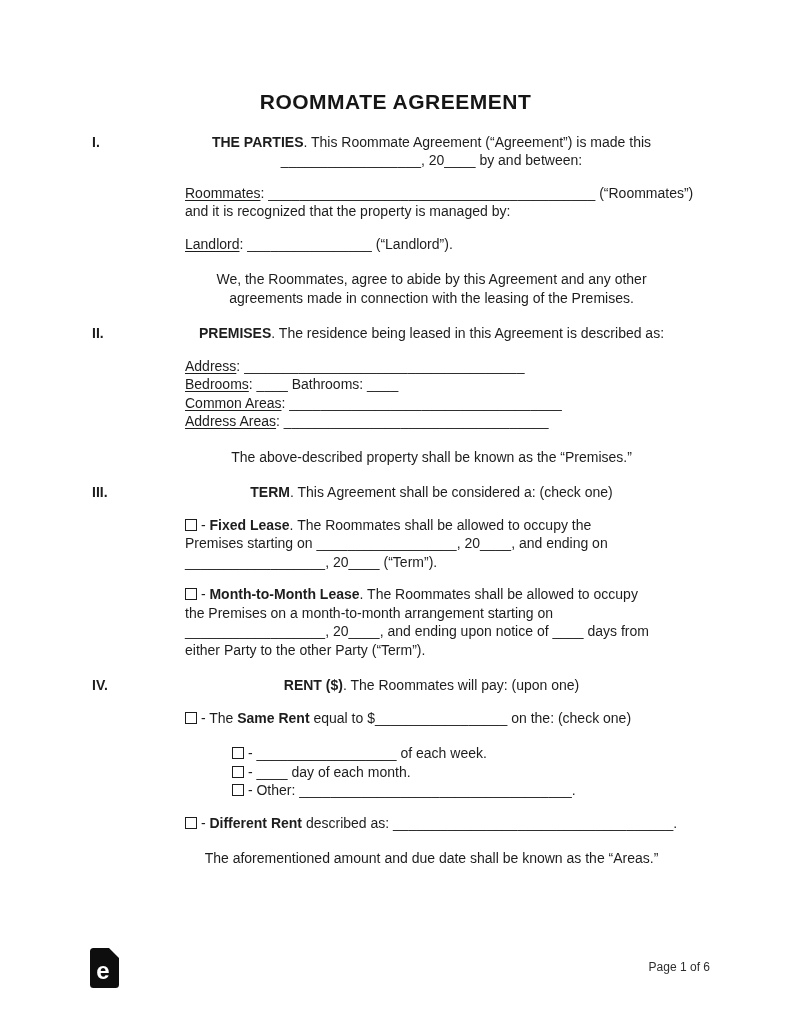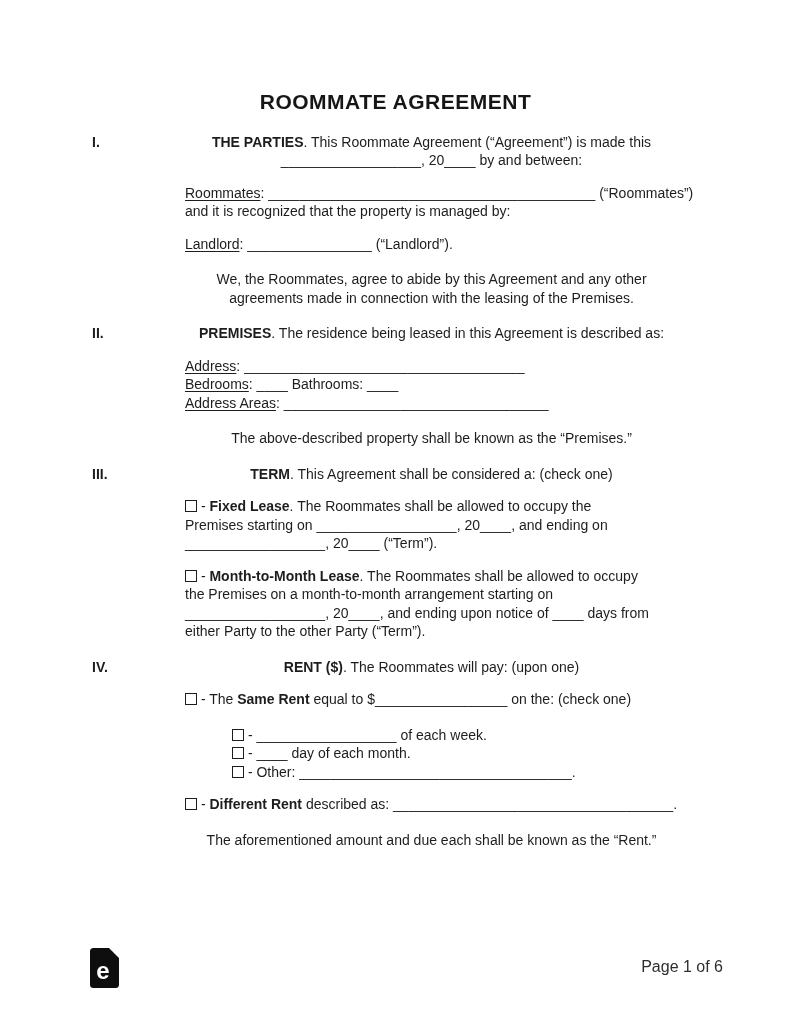--- a/index.html
+++ b/index.html
@@ -33,22 +33,22 @@
   .u { text-decoration:underline; text-underline-offset:2px; }
   .cb {
     display:inline-block;
     width:10px; height:10px;
     border:1.5px solid #1d1d1d;
     vertical-align:-1px;
     background:#fff;
   }
   .logo { position:absolute; left:90px; top:948px; }
   .pagenum {
-    position:absolute; right:68px; top:958px;
-    font-size:16px; color:#2e2e2e;
+    position:absolute; right:81px; top:958px;
+    font-size:12px; color:#2e2e2e;
   }
 </style>
 </head>
 <body>
 
 <div class="page">
   <h1 class="title">ROOMMATE AGREEMENT</h1>
 
   <div class="doc-body">
       <div class="section">
@@ -73,20 +73,21 @@
       </div>
       <div class="section">
         <div class="numeral">II.</div>
         <div class="content">
           <div class="block indent0">
             <div class="line"><span class="b">PREMISES</span><span>. The residence being leased in this Agreement is described as:</span></div>
           </div>
           <div class="block indent1">
             <div class="line"><span class=" u">Address</span><span>: ____________________________________</span></div>
             <div class="line"><span class=" u">Bedrooms</span><span>: ____ Bathrooms: ____</span></div>
+            <div class="line"><span class=" u">Common Areas</span><span>: ___________________________________</span></div>
             <div class="line"><span class=" u">Address Areas</span><span>: __________________________________</span></div>
           </div>
           <div class="block indent0">
             <div class="line"><span>The above-described property shall be known as the “Premises.”</span></div>
           </div>
         </div>
       </div>
       <div class="section">
         <div class="numeral">III.</div>
         <div class="content">
@@ -117,21 +118,21 @@
           </div>
           <div class="block indent2 tight">
             <div class="line"><span class="cb"></span><span> - __________________ of each week.</span></div>
             <div class="line"><span class="cb"></span><span> - ____ day of each month.</span></div>
             <div class="line"><span class="cb"></span><span> - Other: ___________________________________.</span></div>
           </div>
           <div class="block indent1">
             <div class="line"><span class="cb"></span><span> - </span><span class="b">Different Rent</span><span> described as: ____________________________________.</span></div>
           </div>
           <div class="block indent0">
-            <div class="line"><span>The aforementioned amount and due each shall be known as the “Rent.”</span></div>
+            <div class="line"><span>The aforementioned amount and due date shall be known as the “Areas.”</span></div>
           </div>
         </div>
       </div>
     </div>
 
   <svg class="logo" width="29" height="40" viewBox="0 0 29 40" aria-hidden="true">
     <path d="M3.5 0 H19 L29 10 V36.5 A3.5 3.5 0 0 1 25.5 40 H3.5 A3.5 3.5 0 0 1 0 36.5 V3.5 A3.5 3.5 0 0 1 3.5 0 Z" fill="#0e0e0e"></path>
     <text x="13" y="31" text-anchor="middle" font-family="Liberation Sans, sans-serif" font-size="24" font-weight="bold" fill="#ffffff">e</text>
   </svg>
 

